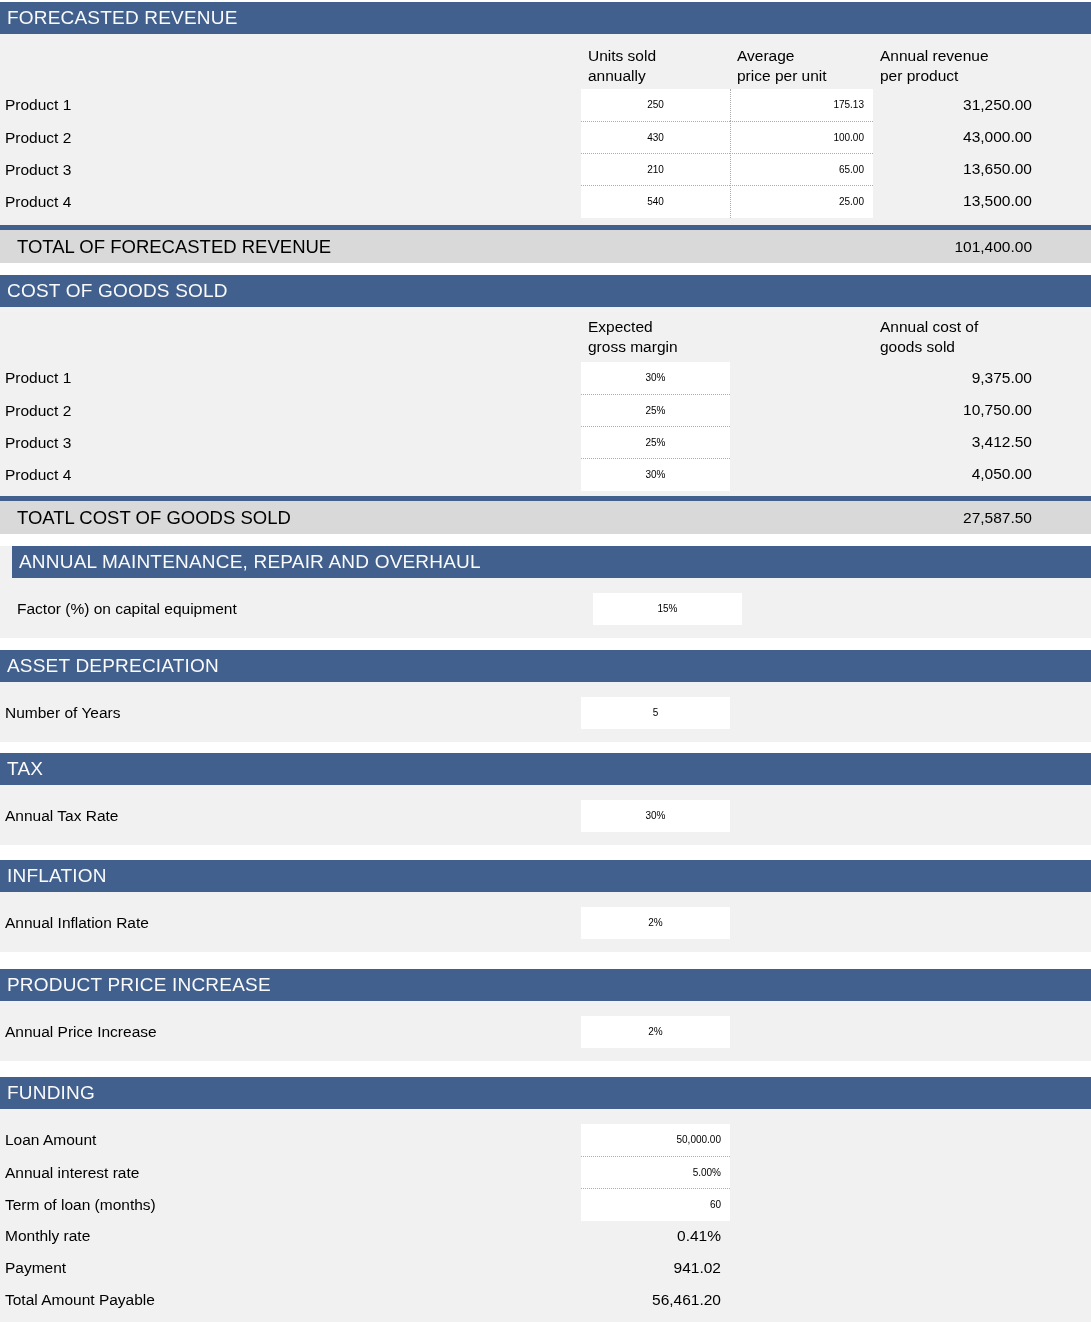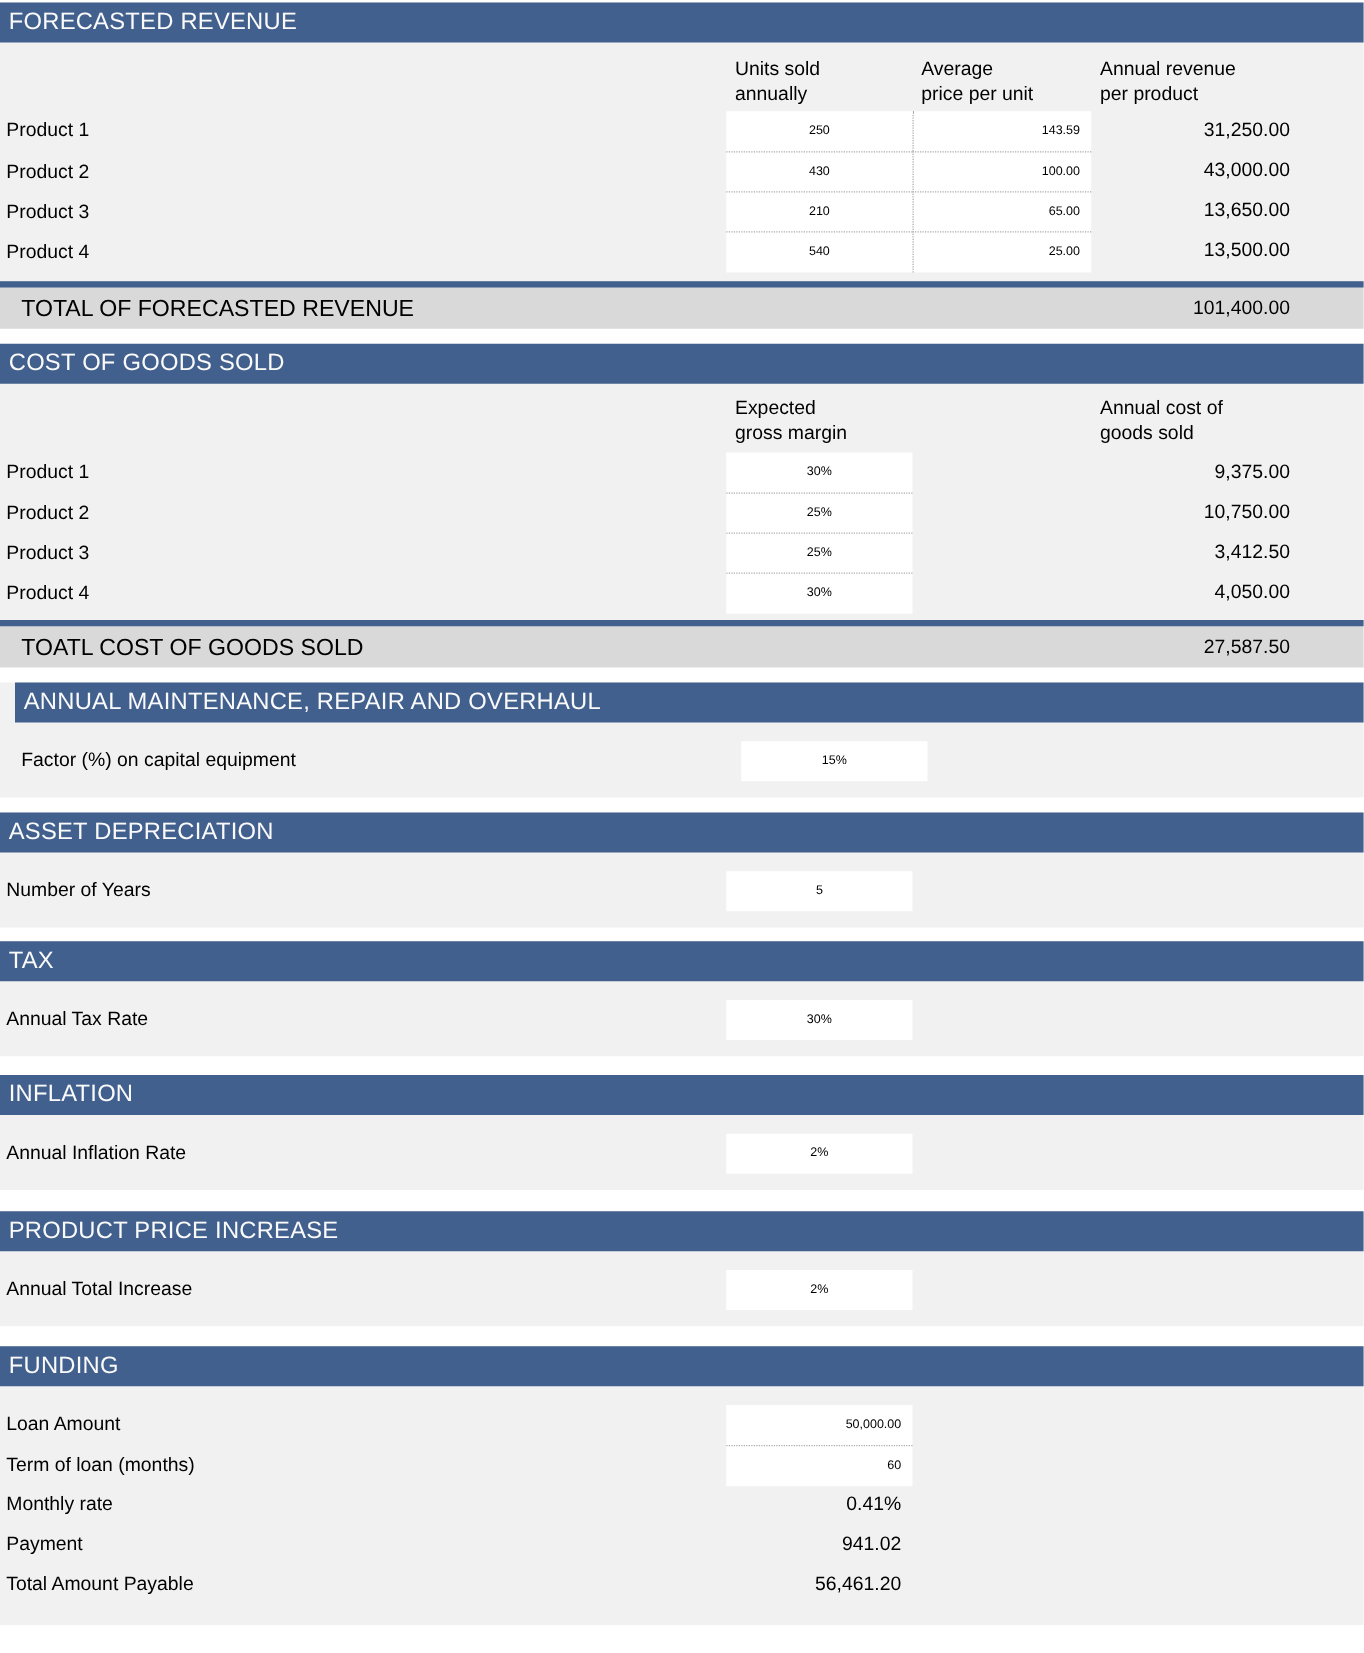--- a/index.html
+++ b/index.html
@@ -105,21 +105,21 @@
       </div>
       <div class="colhead">
         <span style="display:block">Annual revenue</span>
         <span style="display:block">per product</span>
       </div>
     </div>
 
     <div class="grid4 prow">
       <div class="lbl">Product 1</div>
       <div class="cell center">250</div>
-      <div class="cell right vsep">143.59</div>
+      <div class="cell right vsep">175.13</div>
       <div class="out">31,250.00</div>
     </div>
     <div class="grid4 prow">
       <div class="lbl">Product 2</div>
       <div class="cell center">430</div>
       <div class="cell right vsep">100.00</div>
       <div class="out">43,000.00</div>
     </div>
     <div class="grid4 prow">
       <div class="lbl">Product 3</div>
@@ -240,38 +240,43 @@
     </div>
   </div>
 </div>
 
 <div class="sec mb16">
   <div class="sec-head">
     <span>PRODUCT PRICE INCREASE</span>
   </div>
   <div class="simple-body">
     <div class="grid3 srow">
-      <div class="lbl">Annual Total Increase</div>
+      <div class="lbl">Annual Price Increase</div>
       <div class="cell center">2%</div>
       <div></div>
     </div>
   </div>
 </div>
 
 <div class="sec">
   <div class="sec-head">
     <span>FUNDING</span>
   </div>
   <div class="fund-body">
     <div class="grid3 frow">
       <div class="lbl">Loan Amount</div>
       <div class="cell right">50,000.00</div>
       <div></div>
     </div>
     <div class="grid3 frow">
+      <div class="lbl">Annual interest rate</div>
+      <div class="cell right">5.00%</div>
+      <div></div>
+    </div>
+    <div class="grid3 frow">
       <div class="lbl">Term of loan (months)</div>
       <div class="cell right">60</div>
       <div></div>
     </div>
     <div class="grid3 frow">
       <div class="lbl">Monthly rate</div>
       <div class="out-narrow">0.41%</div>
       <div></div>
     </div>
     <div class="grid3 frow">

